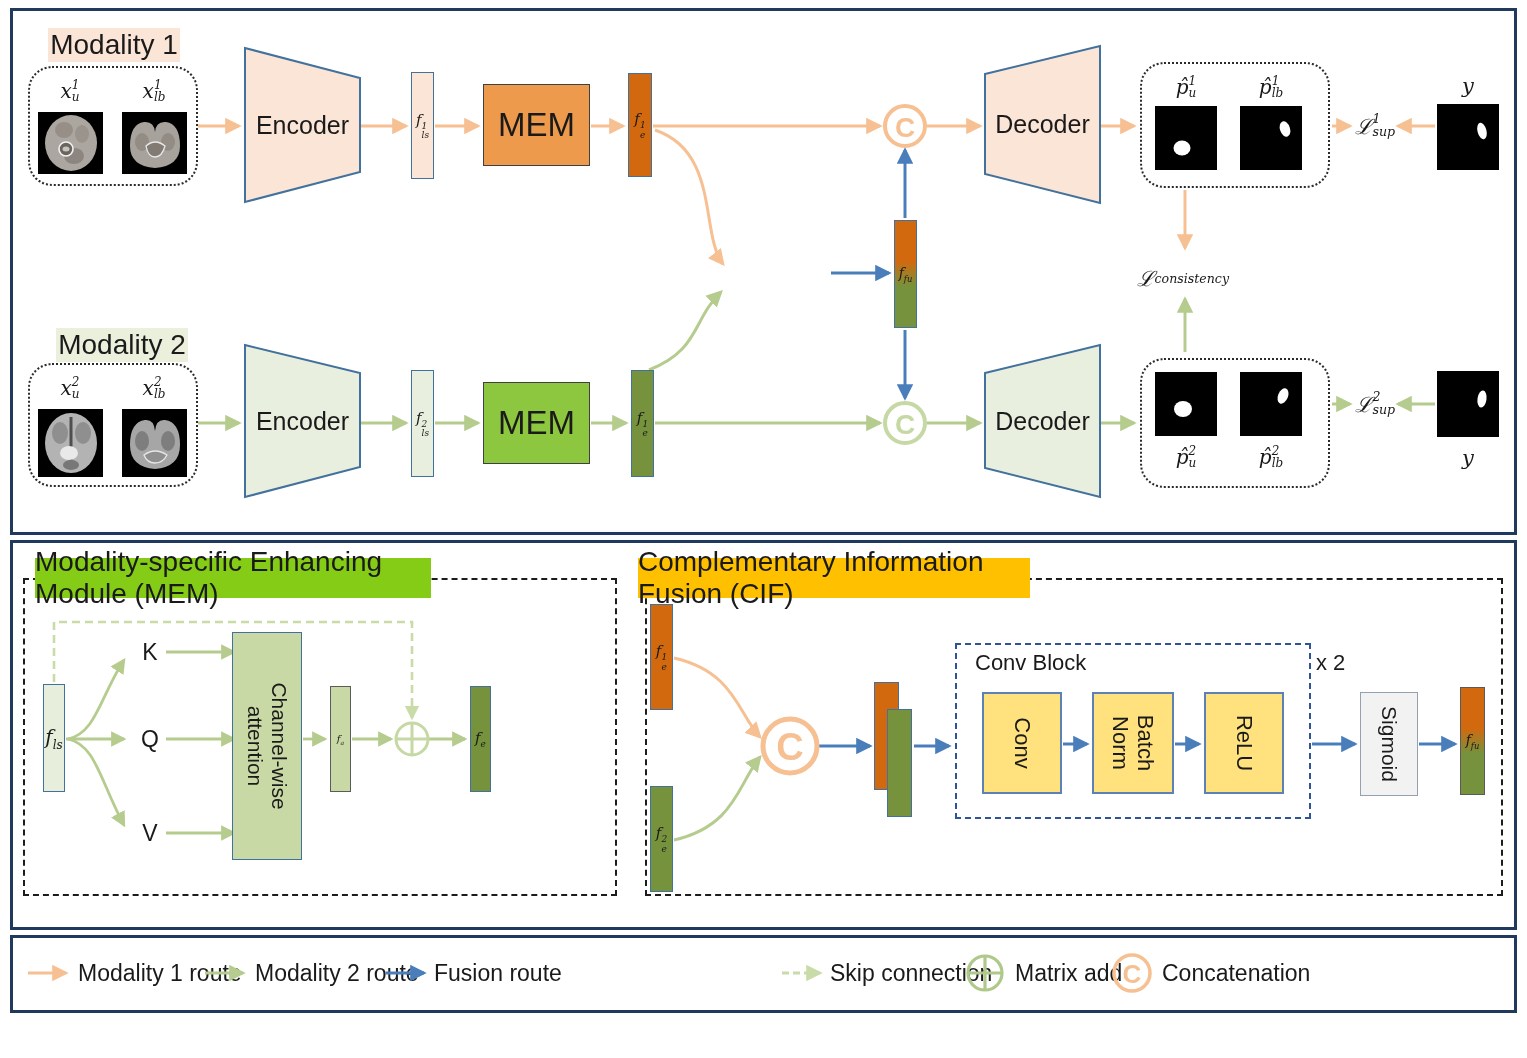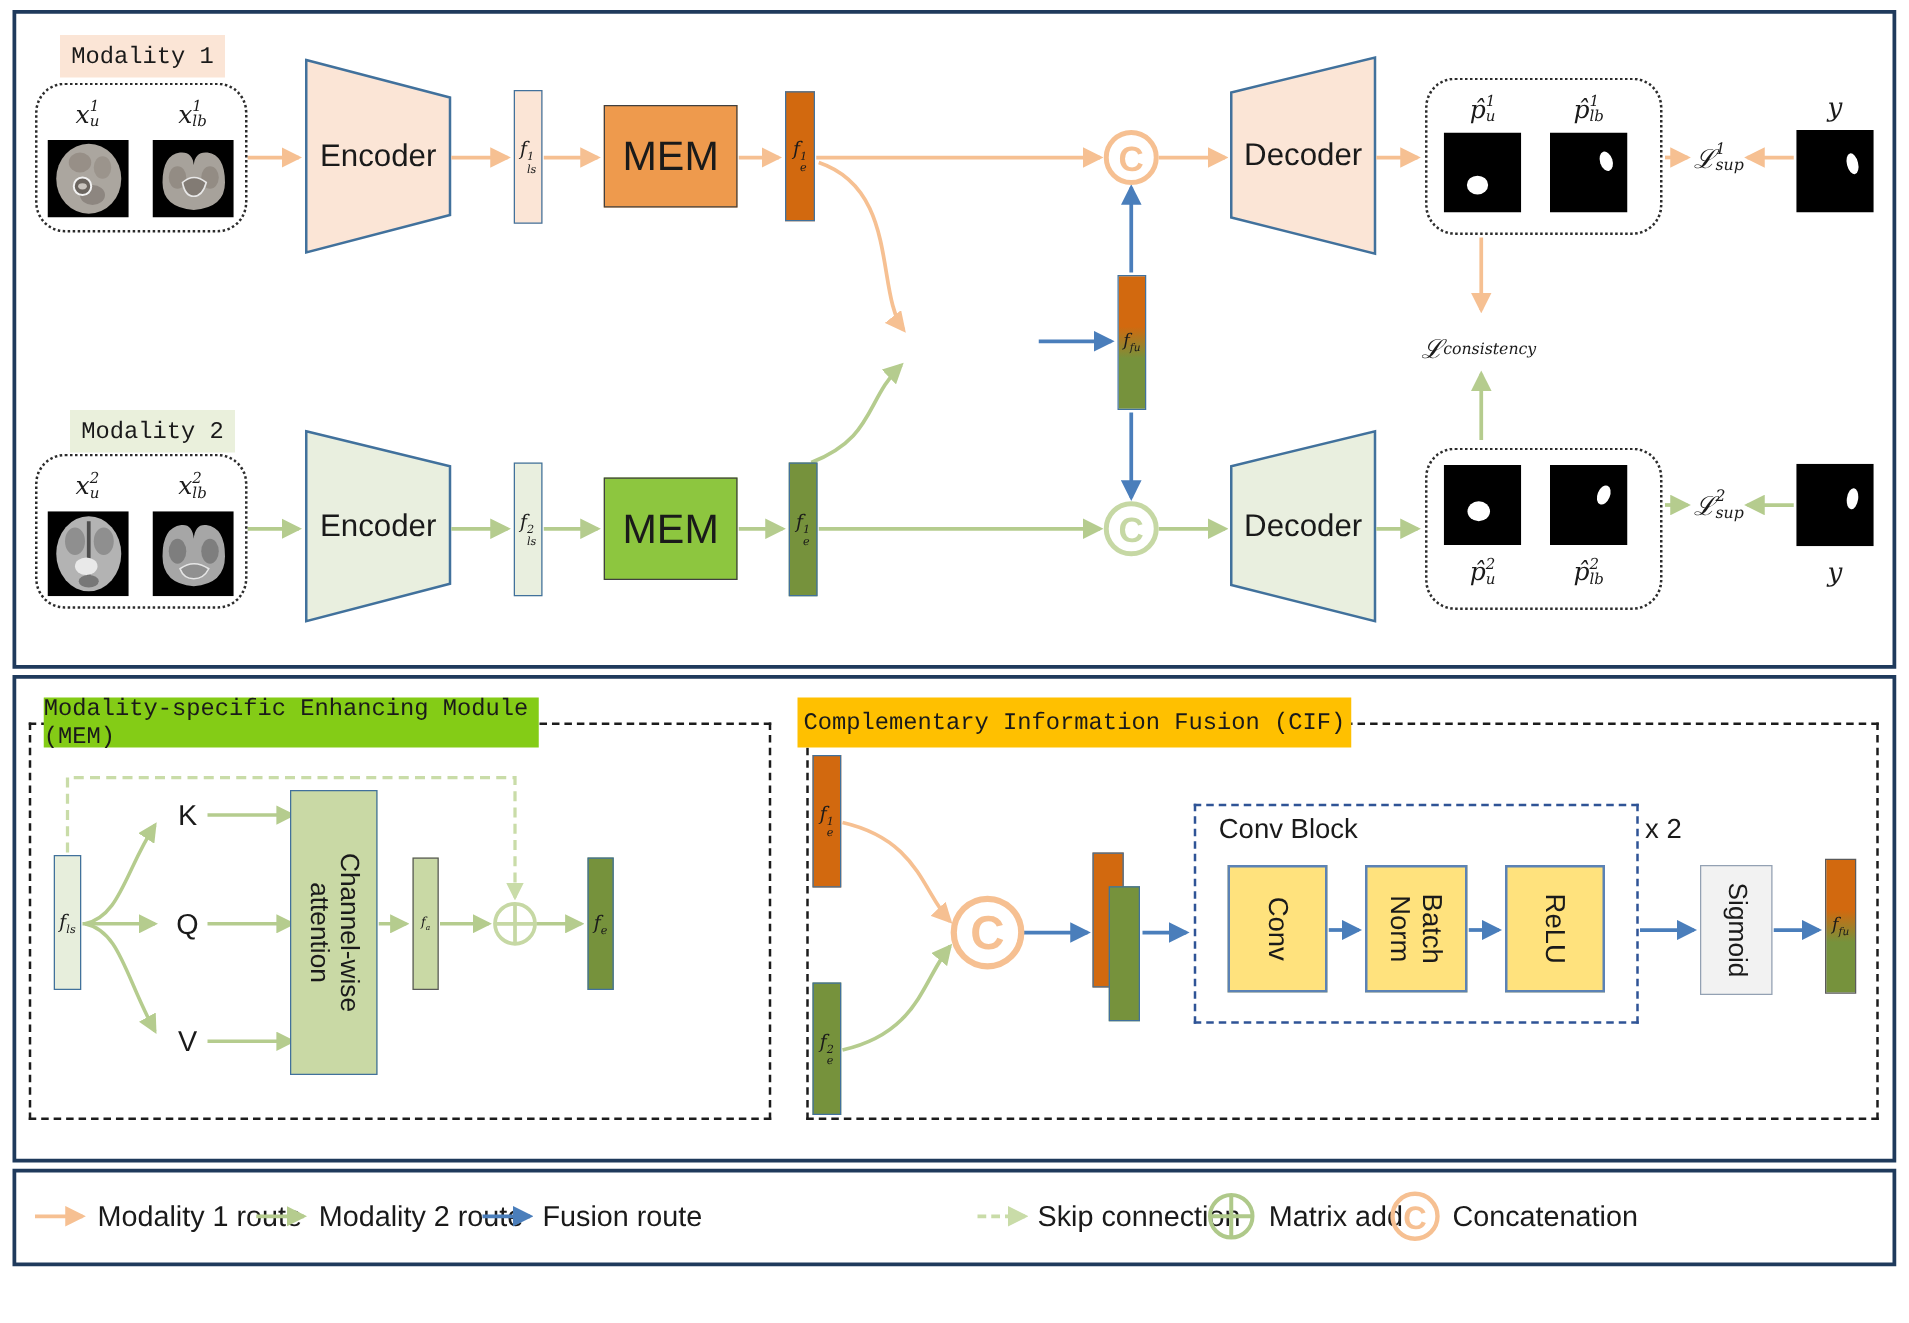--- a/index.html
+++ b/index.html
@@ -4,21 +4,21 @@
 <style>
   html,body{margin:0;padding:0;background:#fff;}
   .stage{position:relative;width:1527px;height:1058px;background:#fff;overflow:hidden;
          font-family:"Liberation Sans",sans-serif;color:#1a1a1a;}
   .panel{position:absolute;border:3px solid #1F3A5C;background:transparent;box-sizing:border-box;}
   #panel-main{left:10px;top:8px;width:1507px;height:527px;}
   #panel-modules{left:10px;top:540px;width:1507px;height:390px;}
   #panel-legend{left:10px;top:935px;width:1507px;height:78px;}
   .overlay{position:absolute;left:0;top:0;z-index:2;pointer-events:none;}
   .abs{position:absolute;box-sizing:border-box;z-index:3;}
-  .tag{display:flex;align-items:center;justify-content:center;font-size:19px;font-family:Liberation Mono, monospace;}
+  .tag{display:flex;align-items:center;justify-content:center;font-size:28px;}
   .dotted{border:2px dotted #2b2b2b;border-radius:24px;background:#fff;}
   .dashed{border:2.5px dashed #1c1c1c;background:transparent;}
   .blocklabel{display:flex;align-items:center;justify-content:center;z-index:4;}
   .bar{border:1.5px solid #41719C;display:flex;align-items:center;justify-content:center;z-index:3;}
   .block{display:flex;align-items:center;justify-content:center;z-index:3;}
   .math{font-family:"DejaVu Serif",serif;font-style:italic;white-space:nowrap;}
   .math .ss{display:inline-flex;flex-direction:column;font-size:0.60em;line-height:1.02;vertical-align:-0.45em;text-align:left;}
   .math sub{font-size:0.60em;}
   .ctr{display:flex;align-items:center;justify-content:center;text-align:center;}
   .rot{position:absolute;display:flex;flex-direction:column;align-items:center;justify-content:center;
@@ -308,38 +308,38 @@
   </svg>
   <div class="abs math ctr" style="left:1448px;top:444px;width:40px;height:28px;font-size:21px;">y</div>
 
   <div class="abs bar" style="left:894px;top:220px;width:23px;height:108px;background:linear-gradient(180deg,#D2690F 0%,#D2690F 38%,#76923C 62%,#76923C 100%);">
     <span class="math" style="font-size:14px;"><span>f</span><sub>fu</sub></span>
   </div>
 
   <div class="abs tag" style="left:35px;top:558px;width:396px;height:40px;background:#84cc16;z-index:4;">Modality-specific Enhancing Module (MEM)</div>
   <div class="abs dashed" style="left:23px;top:578px;width:594px;height:318px;"></div>
   <div class="abs bar" style="left:43px;top:684px;width:22px;height:108px;background:#E7EEDC;">
-    <span class="math" style="font-size:15px;"><span>f</span><sub>ls</sub></span>
+    <span class="math" style="font-size:20px;"><span>f</span><sub>ls</sub></span>
   </div>
   <div class="abs ctr" style="left:132px;top:638px;width:36px;height:28px;font-size:23px;">K</div>
   <div class="abs ctr" style="left:132px;top:725px;width:36px;height:28px;font-size:23px;">Q</div>
   <div class="abs ctr" style="left:132px;top:819px;width:36px;height:28px;font-size:23px;">V</div>
   <div class="abs" style="left:232px;top:632px;width:70px;height:228px;background:#C9D9A5;border:1.5px solid #41719C;"></div>
   <div class="rot" style="left:152px;top:715px;width:230px;height:62px;font-size:21px;">
     <span>Channel-wise</span>
     <span>attention</span>
   </div>
   <div class="abs bar" style="left:330px;top:686px;width:21px;height:106px;background:#C9D9A5;border-color:#5a5a5a;">
     <span class="math" style="font-size:10px;"><span>f</span><sub>a</sub></span>
   </div>
   <div class="abs bar" style="left:470px;top:686px;width:21px;height:106px;background:#76923C;">
     <span class="math" style="font-size:15px;"><span>f</span><sub>e</sub></span>
   </div>
 
-  <div class="abs tag" style="left:638px;top:558px;width:443px;height:40px;background:#FFC000;z-index:4;">Complementary Information Fusion (CIF)</div>
+  <div class="abs tag" style="left:638px;top:558px;width:392px;height:40px;background:#FFC000;z-index:4;">Complementary Information Fusion (CIF)</div>
   <div class="abs dashed" style="left:645px;top:578px;width:858px;height:318px;"></div>
   <div class="abs bar" style="left:650px;top:604px;width:23px;height:106px;background:#D2690F;">
     <span class="math" style="font-size:15px;"><span>f</span><span class="ss">
           <span>1</span>
           <span>e</span>
         </span></span>
   </div>
   <div class="abs bar" style="left:650px;top:786px;width:23px;height:106px;background:#76923C;">
     <span class="math" style="font-size:15px;"><span>f</span><span class="ss">
           <span>2</span>

